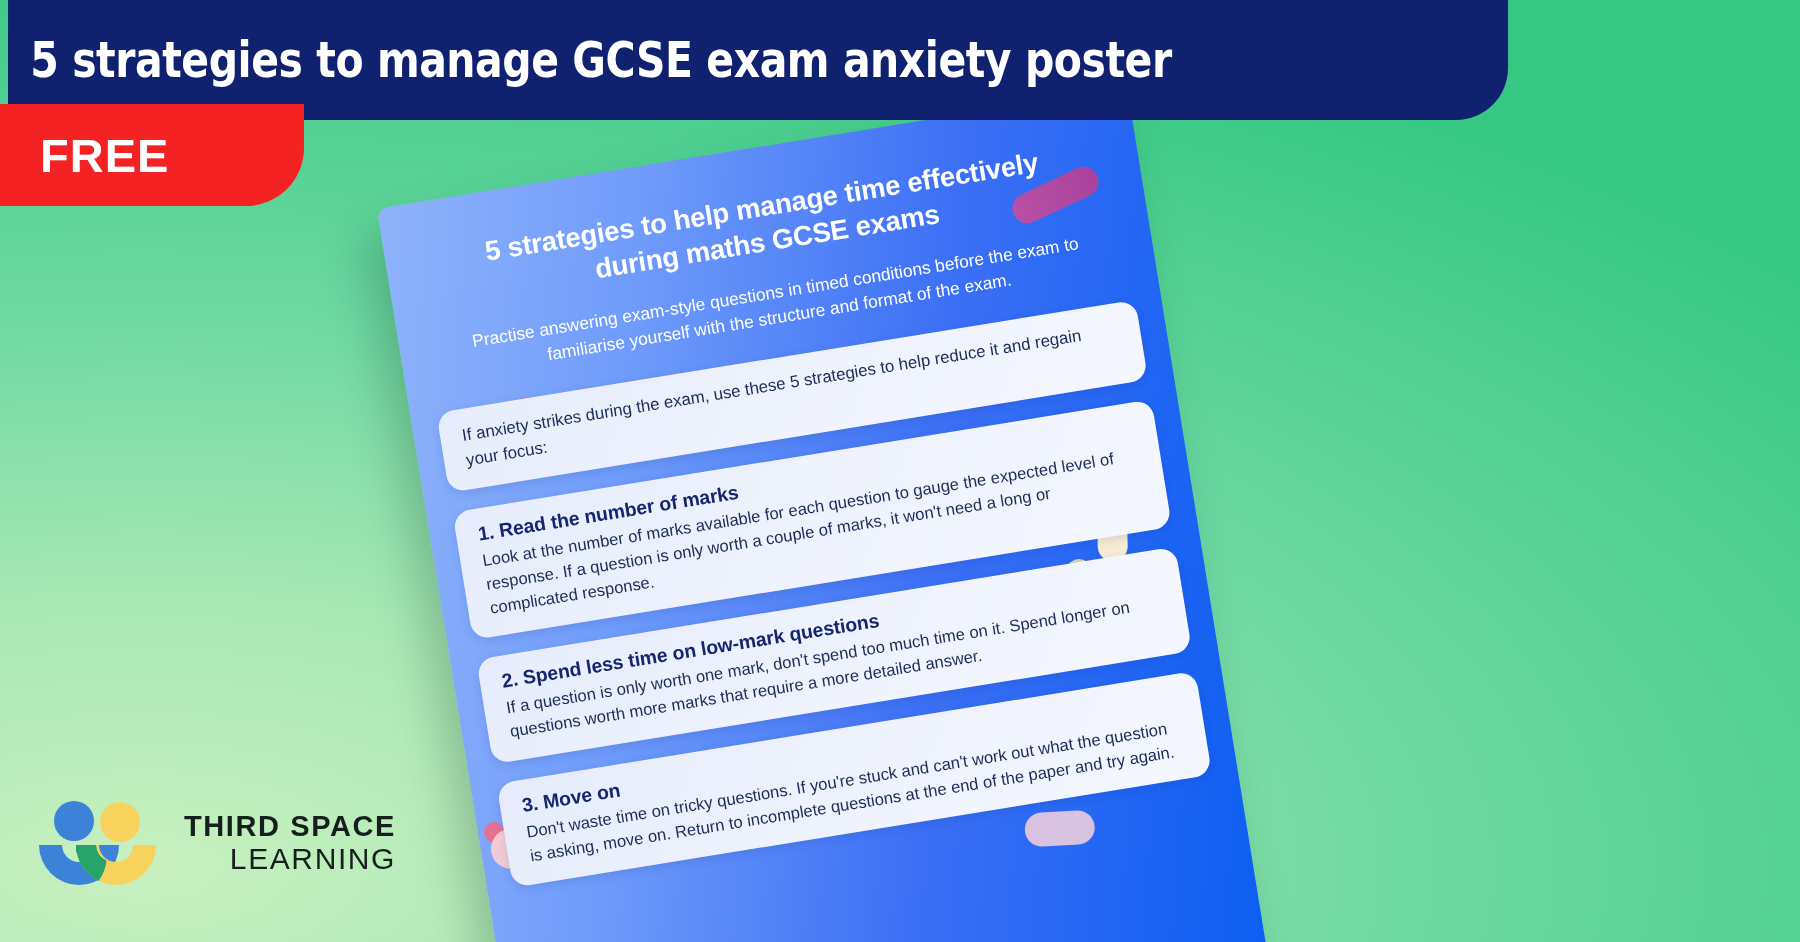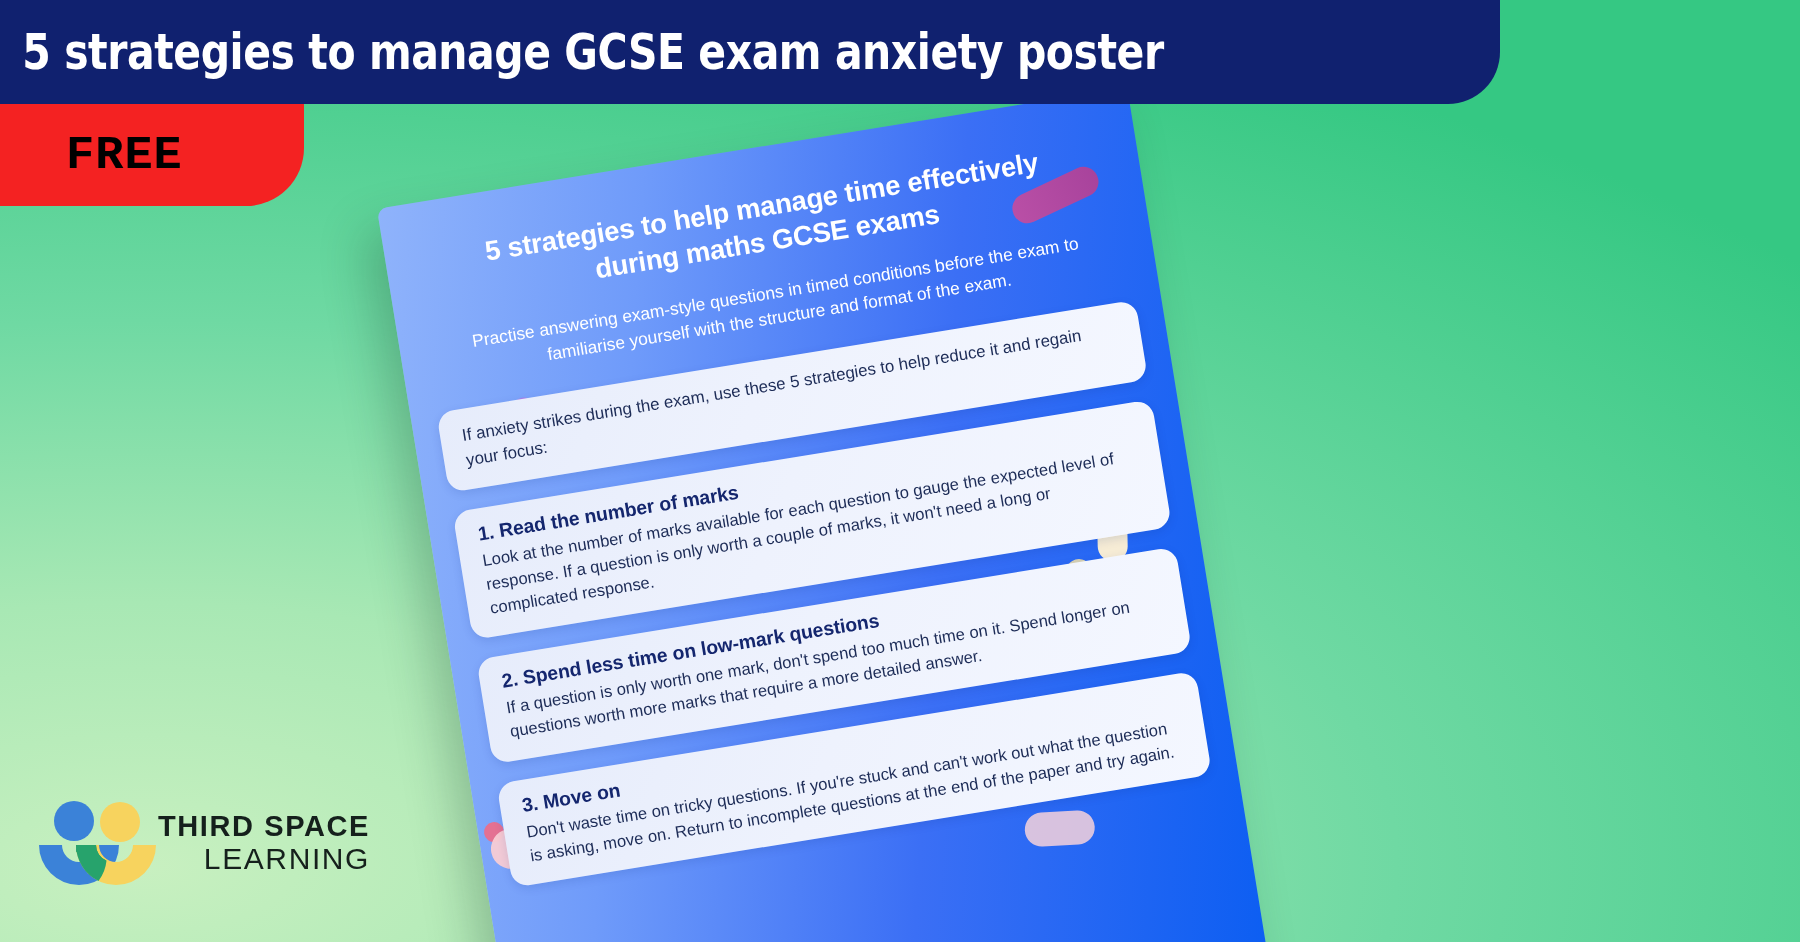--- a/index.html
+++ b/index.html
@@ -6,21 +6,21 @@
   html,body { width:1800px; height:942px; overflow:hidden; }
   body {
     font-family:"Liberation Sans", sans-serif;
     background:
       radial-gradient(120% 100% at 8% 92%, #c8f0c0 0%, #a8e8b4 28%, #6fd9a3 58%, #35c883 100%);
     position:relative;
   }
 
   
   #header-bar {
-    position:absolute; left:0; top:0; width:1500px; height:104px;
+    position:absolute; left:8px; top:0; width:1500px; height:120px;
     background:#10216f;
     border-bottom-right-radius:52px;
     display:flex; align-items:center; z-index:40;
   }
   #header-title {
     color:#ffffff;
     font-size:49px;
     font-weight:bold;
     letter-spacing:-0.5px;
     padding-left:24px;
@@ -29,23 +29,23 @@
     transform:scaleX(0.93);
     transform-origin:left center;
   }
   #free-badge {
     position:absolute; left:0; top:104px; width:304px; height:102px;
     background:#f42222;
     border-bottom-right-radius:58px;
     display:flex; align-items:center; z-index:41;
   }
   #free-badge span {
-    color:#000000; font-size:47px; font-weight:bold; padding-left:66px;
+    color:#ffffff; font-size:47px; font-weight:bold; padding-left:40px;
     letter-spacing:1px;
-    font-family:Liberation Mono, monospace;
+    font-family:Liberation Sans, sans-serif;
   }
 
   
   #poster-wrap {
     position:absolute;
     left:372px; top:148px;
     width:760px; height:900px;
     transform:rotate(-9.2deg);
     transform-origin:50% 0%;
     z-index:10;
@@ -142,21 +142,21 @@
     letter-spacing:-0.1px; margin-bottom:4px;
   }
   .card p {
     color:#1d2c57; font-size:16.6px; line-height:1.46;
   }
   .card-note p { color:#1d2c57; font-size:16.8px; line-height:1.52; }
 
   
   #logo {
     position:absolute; left:38px; top:800px;
-    display:flex; align-items:center; gap:2px; z-index:30;justify-content:center;
+    display:flex; align-items:center; gap:28px; z-index:30;justify-content:center;
   }
   #logo-mark { position:relative; width:118px; height:86px; }
   #logo-text { line-height:1.12; }
   #logo-text .l1 {
     font-size:29px; font-weight:bold; color:#15201c; letter-spacing:1.6px;
     font-family:"Liberation Sans",sans-serif;
   }
   #logo-text .l2 {
     font-size:30px; color:#15201c; letter-spacing:1.6px; text-align:right;
     font-family:"Liberation Sans",sans-serif;

